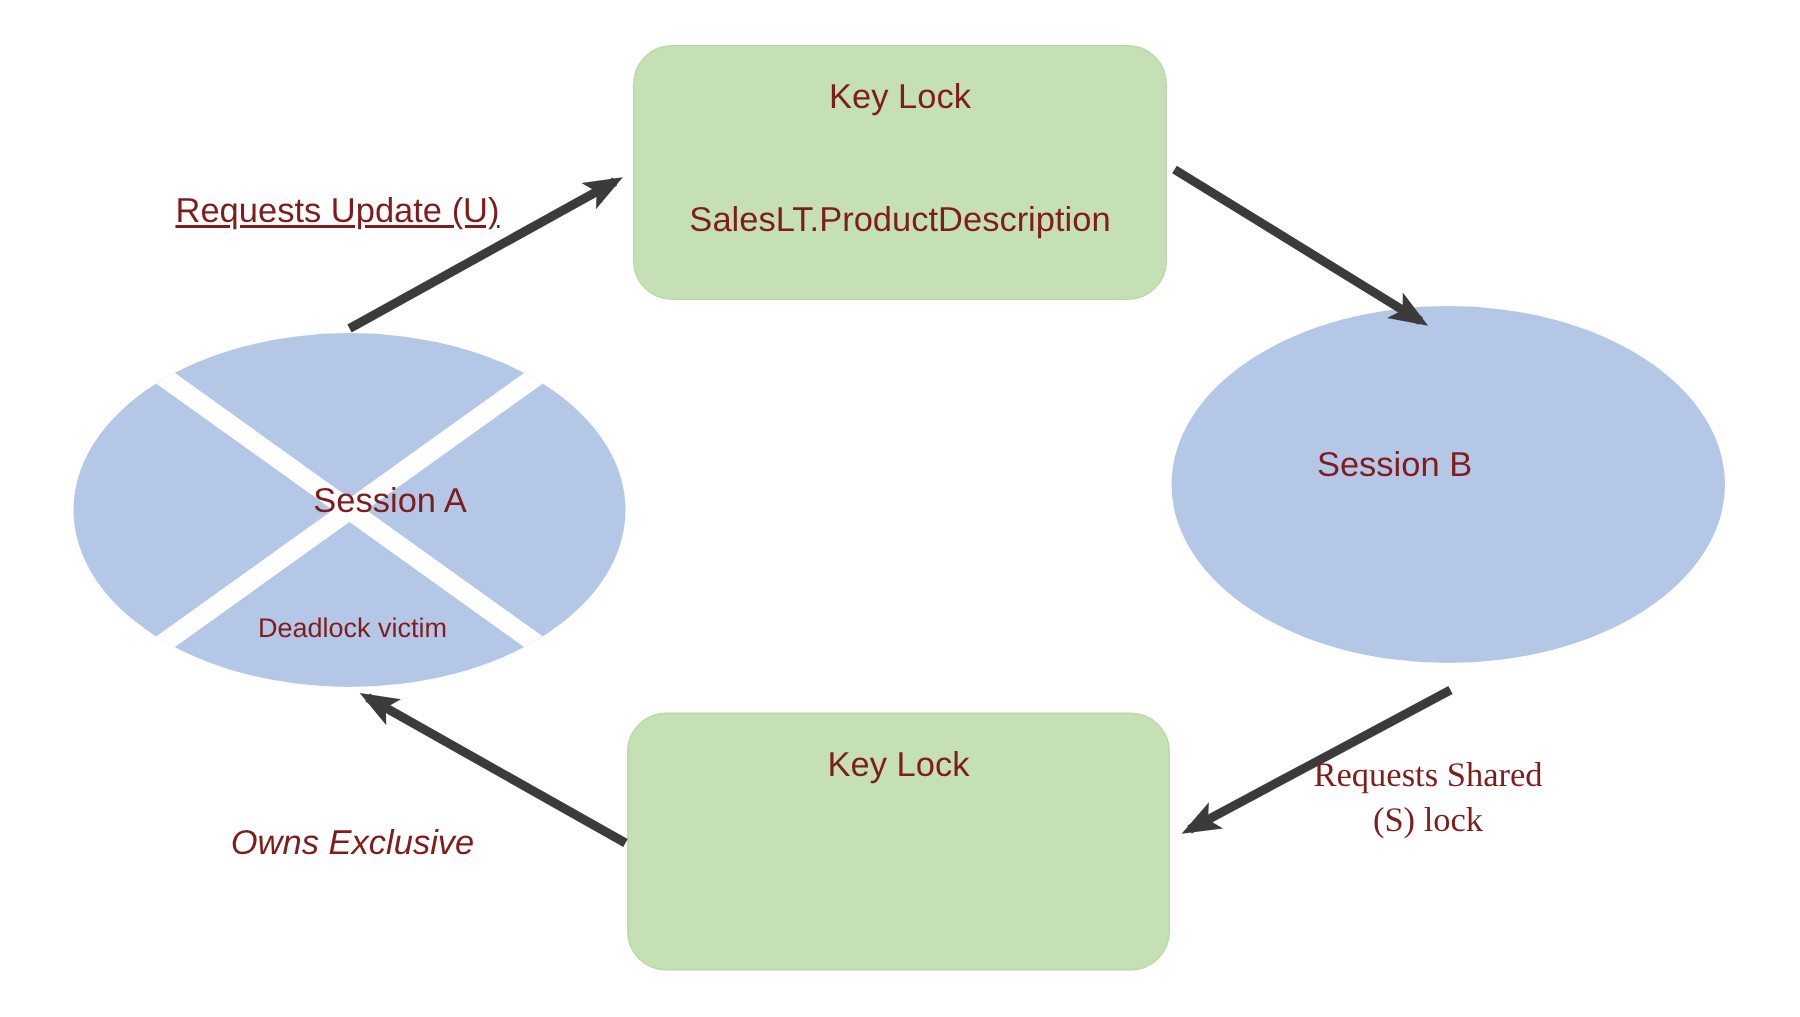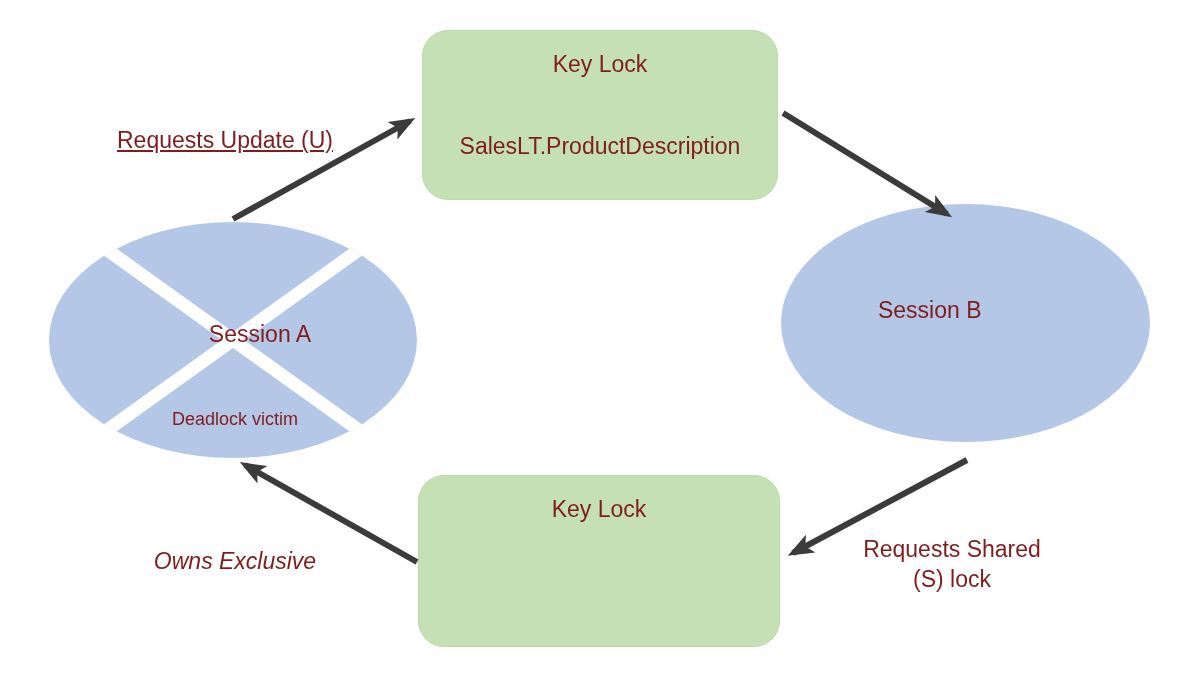--- a/index.html
+++ b/index.html
@@ -94,21 +94,21 @@
   .edge-label {
     position: absolute;
     transform: translate(-50%, -50%);
     text-align: center;
     font-size: 23px;
     line-height: 30px;
     white-space: nowrap;
   }
   .edge-label-1 { left: 225px; top: 140px; text-decoration: underline; }
   .edge-label-2 { left: 977px; top: 136px; }
-  .edge-label-3 { left: 952px; top: 564px; }
+  .edge-label-3 { left: 952px; top: 532px; font-family: Liberation Serif, serif; }
   .edge-label-4 { left: 235px; top: 561px; font-style: italic; }
 </style>
 </head>
 <body>
 
 <div class="canvas">
 
   <div class="lock-node lock-node-top">
     <div class="node-title">Key Lock</div>
     <div class="node-sub">SalesLT.ProductDescription</div>

